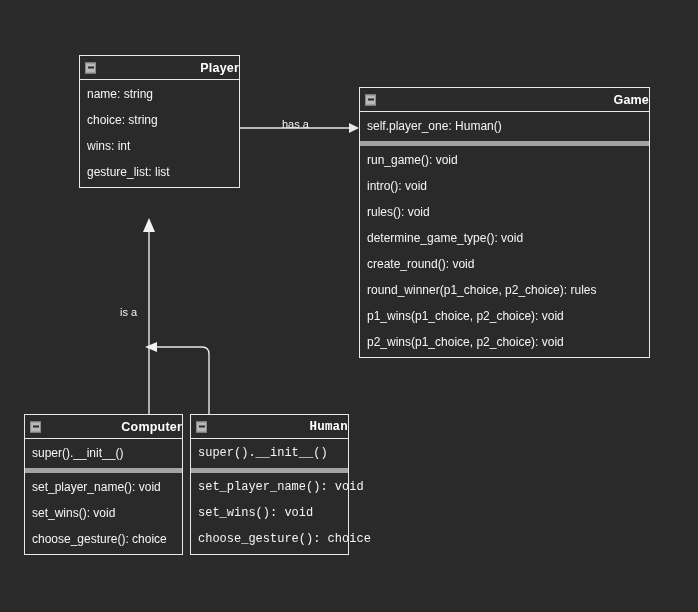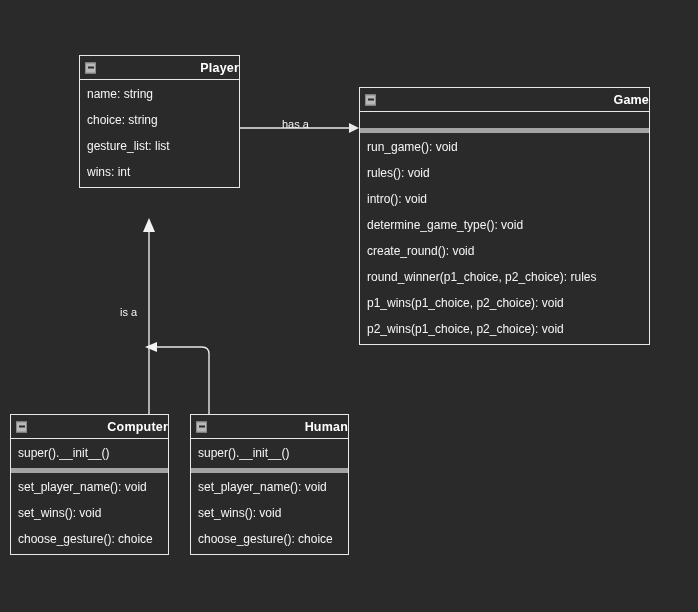--- a/index.html
+++ b/index.html
@@ -79,22 +79,22 @@
     margin-bottom: 13px;
     white-space: nowrap;
   }
   .uml-row:last-child {
     margin-bottom: 0;
   }
 
   
   #box-player   { left: 79px;  top: 55px;  width: 161px; }
   #box-game     { left: 359px; top: 55px;  width: 291px; margin-top: 32px; }
-  #box-computer { left: 10px;  top: 414px; width: 159px; }
-  #box-human    { left: 190px; top: 414px; width: 159px; }
+  #box-computer { left: 24px;  top: 414px; width: 159px; }
+  #box-human    { left: 190px; top: 414px; width: 159px; font-family: Liberation Mono, monospace; }
 
   
   .edge-label {
     position: absolute;
     font-size: 11px;
     color: #f5f5f5;
     z-index: 6;
     white-space: nowrap;
   }
   #label-has-a { left: 282px; top: 118px; }
@@ -122,36 +122,37 @@
 </svg>
 
 <div class="uml-box" id="box-player">
   <div class="uml-header">
     <span class="collapse-icon"></span>
     <span class="uml-title">Player</span>
   </div>
   <div class="uml-compartment">
     <div class="uml-row">name: string</div>
     <div class="uml-row">choice: string</div>
+    <div class="uml-row">wins: int</div>
     <div class="uml-row">gesture_list: list</div>
-    <div class="uml-row">wins: int</div>
   </div>
 </div>
 
 <div class="uml-box" id="box-game">
   <div class="uml-header">
     <span class="collapse-icon"></span>
     <span class="uml-title">Game</span>
   </div>
   <div class="uml-compartment">
+    <div class="uml-row">self.player_one: Human()</div>
   </div>
   <div class="uml-compartment divided">
     <div class="uml-row">run_game(): void</div>
+    <div class="uml-row">intro(): void</div>
     <div class="uml-row">rules(): void</div>
-    <div class="uml-row">intro(): void</div>
     <div class="uml-row">determine_game_type(): void</div>
     <div class="uml-row">create_round(): void</div>
     <div class="uml-row">round_winner(p1_choice, p2_choice): rules</div>
     <div class="uml-row">p1_wins(p1_choice, p2_choice): void</div>
     <div class="uml-row">p2_wins(p1_choice, p2_choice): void</div>
   </div>
 </div>
 
 <div class="uml-box" id="box-computer">
   <div class="uml-header">

